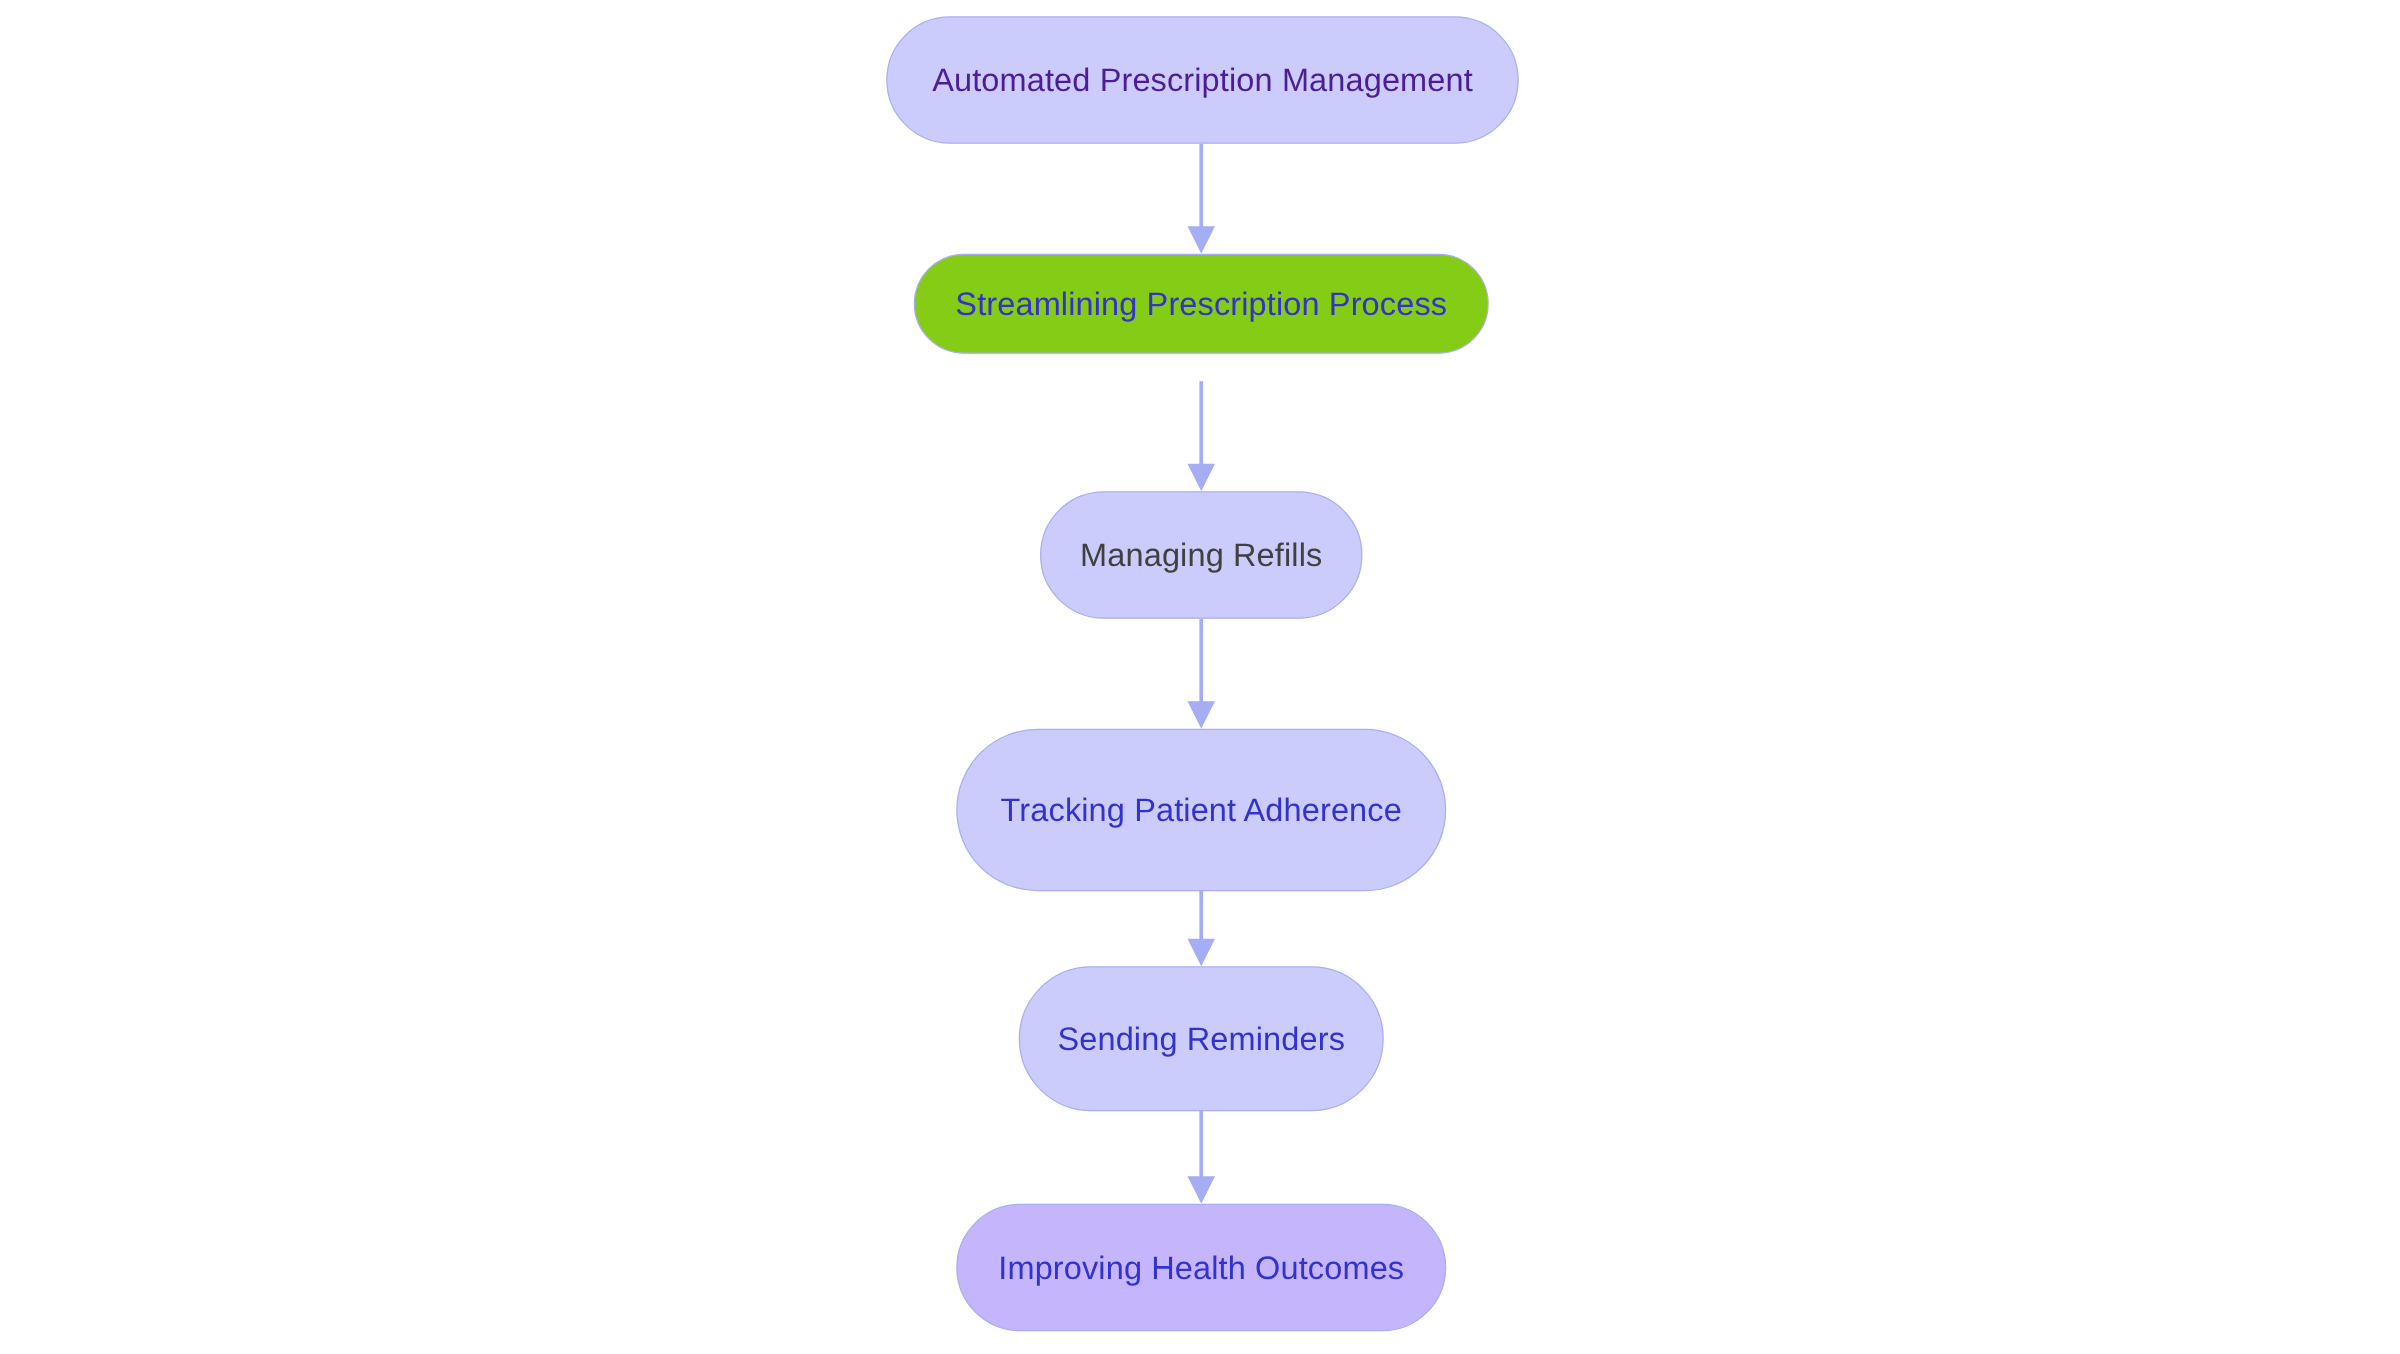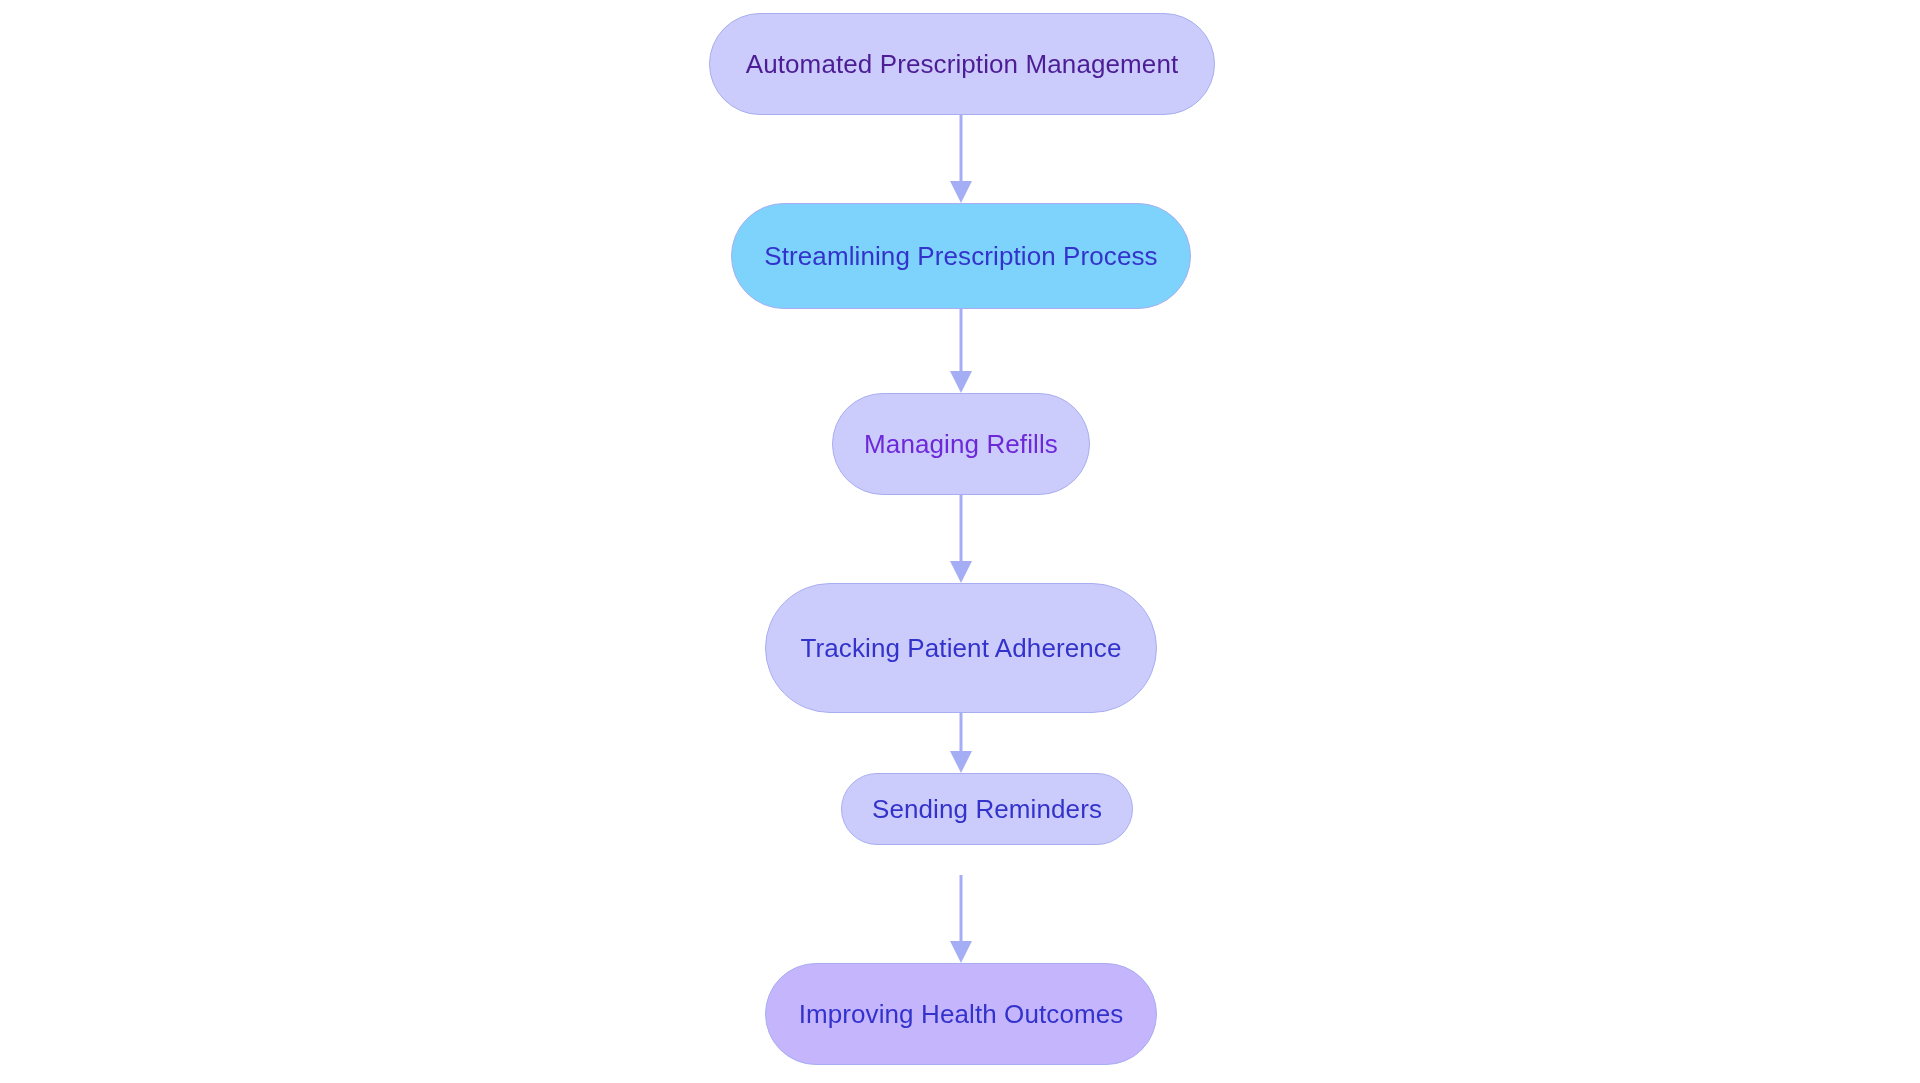--- a/index.html
+++ b/index.html
@@ -95,33 +95,33 @@
   </div>
   <div class="connector" style="left: 950px; top: 875px; width: 22px; height: 88px;">
     <div class="connector-line" style="height: 67px; background: rgb(165, 173, 245);"></div>
     <div class="connector-head" style="border-top-color: rgb(165, 173, 245);"></div>
   </div>
 
   <div class="node" style="left: 709px; top: 13px; width: 506px; height: 102px; background: rgb(204, 204, 252); border-color: rgb(168, 174, 240);">
     <span class="node-label" style="color: #4c1d95; font-size: 26px;">Automated Prescription Management</span>
   </div>
 
-  <div class="node" style="left: 731px; top: 203px; width: 460px; height: 106px; background: #7dd3fc; border-color: rgb(168, 174, 240);">
+  <div class="node" style="left: 731px; top: 203px; width: 460px; height: 80px; background: #84cc16; border-color: rgb(168, 174, 240);">
     <span class="node-label" style="color: rgb(51, 51, 204); font-size: 26px;">Streamlining Prescription Process</span>
   </div>
 
   <div class="node" style="left: 832px; top: 393px; width: 258px; height: 102px; background: rgb(204, 204, 252); border-color: rgb(168, 174, 240);">
-    <span class="node-label" style="color: #6d28d9; font-size: 26px;">Managing Refills</span>
+    <span class="node-label" style="color: #404040; font-size: 26px;">Managing Refills</span>
   </div>
 
   <div class="node" style="left: 765px; top: 583px; width: 392px; height: 130px; background: rgb(204, 204, 252); border-color: rgb(168, 174, 240);">
     <span class="node-label" style="color: rgb(51, 51, 204); font-size: 26px;">Tracking Patient Adherence</span>
   </div>
 
-  <div class="node" style="left: 841px; top: 773px; width: 292px; height: 72px; background: rgb(204, 204, 252); border-color: rgb(168, 174, 240);">
+  <div class="node" style="left: 815px; top: 773px; width: 292px; height: 116px; background: rgb(204, 204, 252); border-color: rgb(168, 174, 240);">
     <span class="node-label" style="color: rgb(51, 51, 204); font-size: 26px;">Sending Reminders</span>
   </div>
 
   <div class="node" style="left: 765px; top: 963px; width: 392px; height: 102px; background: #c4b5fd; border-color: rgb(168, 174, 240);">
     <span class="node-label" style="color: rgb(51, 51, 204); font-size: 26px;">Improving Health Outcomes</span>
   </div>
 
 </div>
 
 </body></html>

